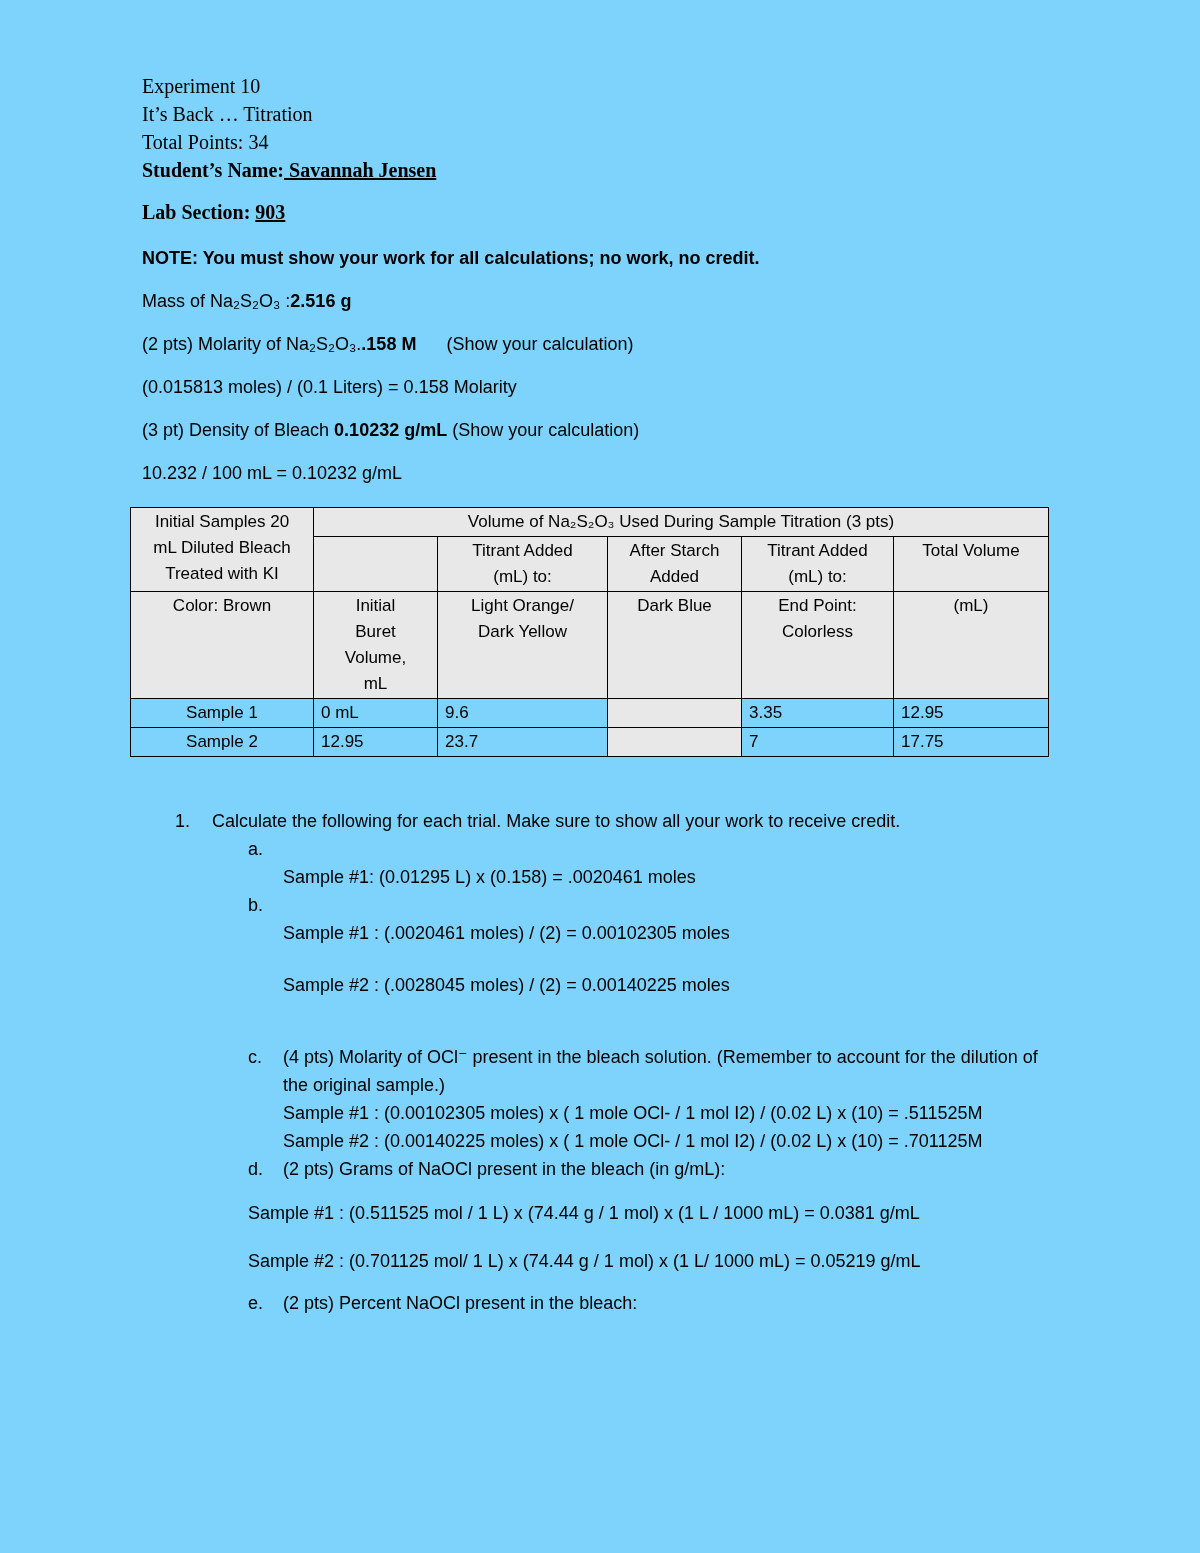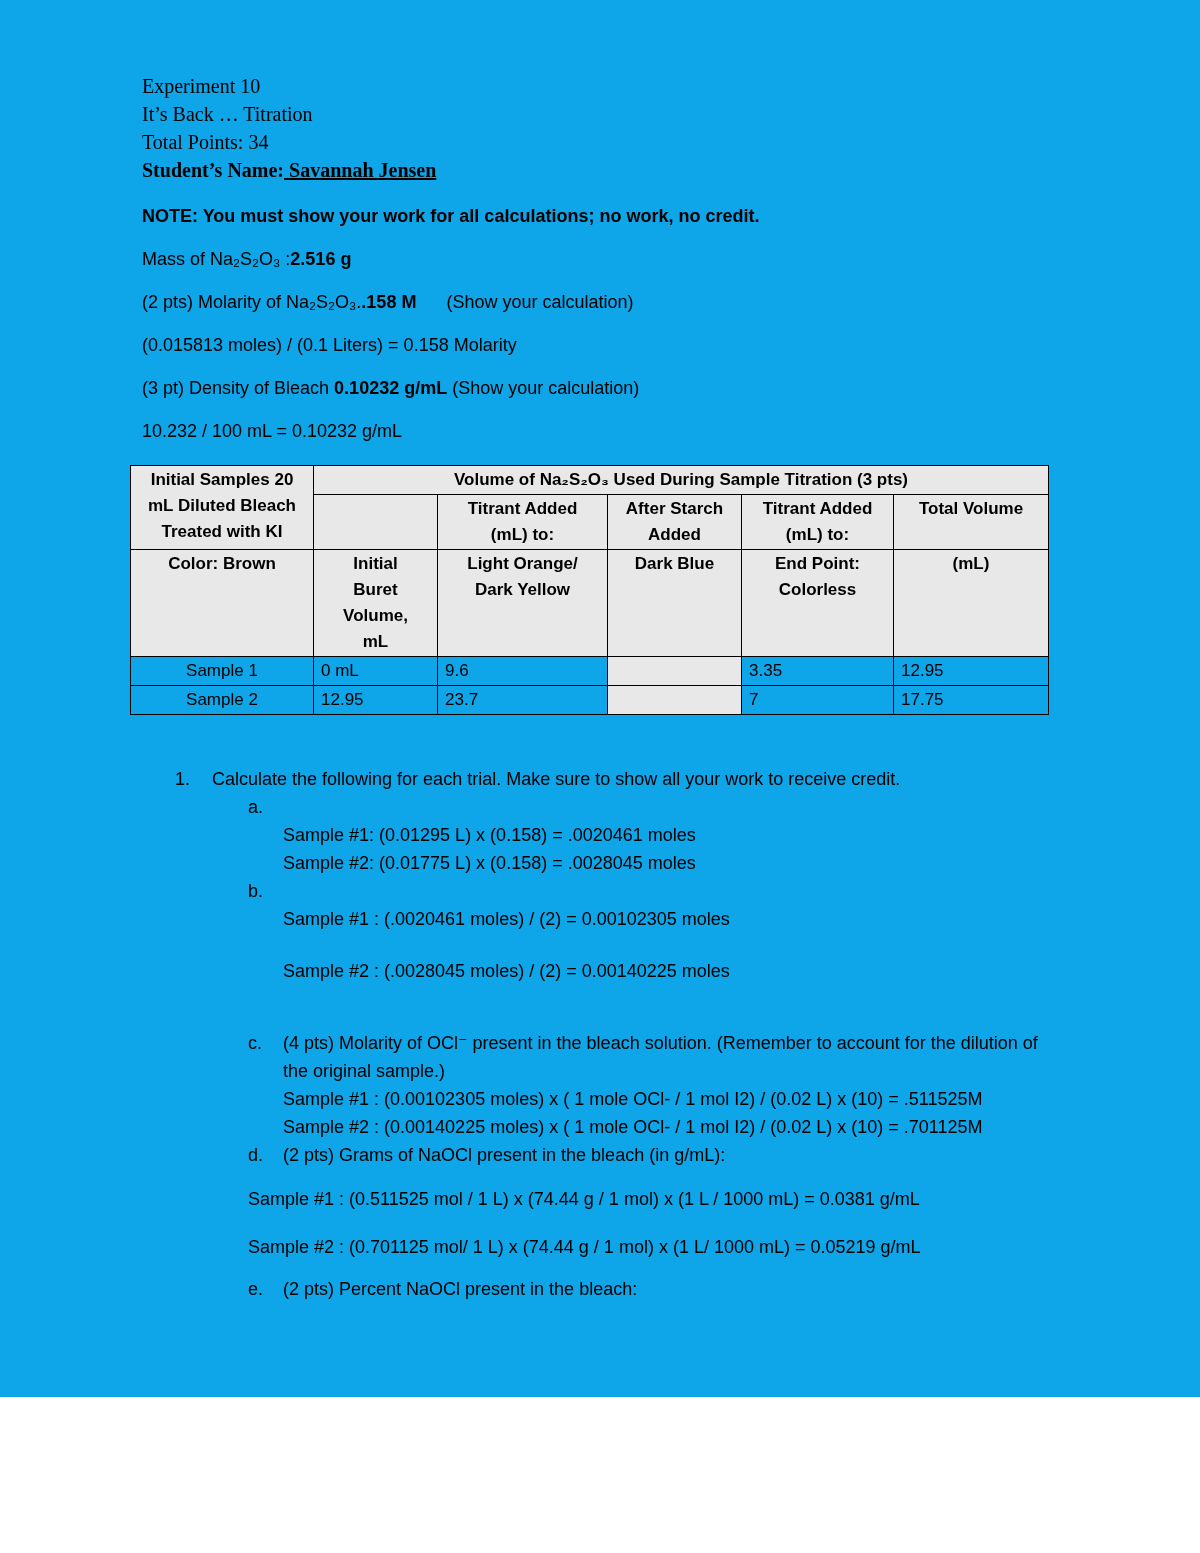--- a/index.html
+++ b/index.html
@@ -1,22 +1,22 @@
 <!DOCTYPE html>
 <html><head>
 <meta charset="utf-8">
 <style>
   * { box-sizing: border-box; }
   html, body { margin: 0; padding: 0; }
   body { background: #fff; }
   .page {
     position: relative;
     width: 1200px;
-    height: 1397px;
-    background: #0ea5e9;
+    height: 1553px;
+    background: #7dd3fc;
     color: #000000;
     overflow: hidden;
   }
   .content { padding: 72px 140px 0 142px; }
 
   
   .serif { font-family: "Liberation Serif", "DejaVu Serif", serif; font-size: 20px; line-height: 28px; }
   .serif p { margin: 0; }
   .bold { font-weight: bold; }
   .u { text-decoration: underline; }
@@ -37,21 +37,21 @@
     margin: 22px 0 0 -12px;
     font-family: "Liberation Sans", "DejaVu Sans", sans-serif;
     font-size: 17px;
     line-height: 26px;
   }
   .ttable td { border: 1px solid #000; padding: 1px 7px; vertical-align: top; }
   .ttable tr.hdr td { background: #e8e8e8; }
   .ttable tr.data td { vertical-align: middle; height: 29px; }
   .shade { background: #e8e8e8; }
   .c { text-align: center; }
-  .b { font-weight: bold; margin-left: 30px; }
+  .b { font-weight: normal; margin-left: 30px; }
   .pre { white-space: pre-line; }
 
   
   .qlist { margin-top: 50px; font-family: "Liberation Sans", "DejaVu Sans", sans-serif; font-size: 18px; }
   .qlist .row { line-height: 28px; }
   .li { display: flex; }
   .l1 { margin-left: 33px; }
   .l1 .marker { flex: none; width: 37px; }
   .l2 { margin-left: 106px; }
   .l2 .marker { flex: none; width: 35px; }
@@ -67,20 +67,21 @@
 <body>
 
 <div class="page">
   <div class="content">
 
     <div class="serif">
       <p>Experiment 10</p>
       <p>It’s Back … Titration</p>
       <p>Total Points: 34</p>
       <p class="bold"><span>Student’s Name:</span><span class="u"> Savannah Jensen</span></p>
+      <p class="bold lab-line"><span>Lab Section: </span><span class="u">903</span></p>
     </div>
 
     <div class="sans">
       <p class="note">NOTE: You must show your work for all calculations; no work, no credit.</p>
 
       <p class="para"><span>Mass of Na₂S₂O₃ :</span><span class="bold g12">2.516 g</span></p>
 
       <p class="para"><span>(2 pts) Molarity of Na₂S₂O₃.</span><span class="bold g12">.158 M</span><span class="g30">(Show your calculation)</span></p>
 
       <p class="para">(0.015813 moles) / (0.1 Liters) = 0.158 Molarity</p>
@@ -152,21 +153,20 @@
 
       <div class="row li l1">
         <span class="marker">1.</span>
         <div>Calculate the following for each trial. Make sure to show all your work to receive credit.</div>
       </div>
 
       <div class="row li l2">
         <span class="marker">a.</span>
       </div>
       <div class="row sline">Sample #1: (0.01295 L) x (0.158) = .0020461 moles</div>
-      <div class="row sline">Sample #2: (0.01775 L) x (0.158) = .0028045 moles</div>
 
       <div class="row li l2">
         <span class="marker">b.</span>
       </div>
       <div class="row sline">Sample #1 : (.0020461 moles) / (2) = 0.00102305 moles</div>
       <div class="row sline mt24">Sample #2 : (.0028045 moles) / (2) = 0.00140225 moles</div>
 
       <div class="row li l2 mt44">
         <span class="marker">c.</span>
         <div>(4 pts) Molarity of OCl⁻ present in the bleach solution. (Remember to account for the dilution of the original sample.)</div>

